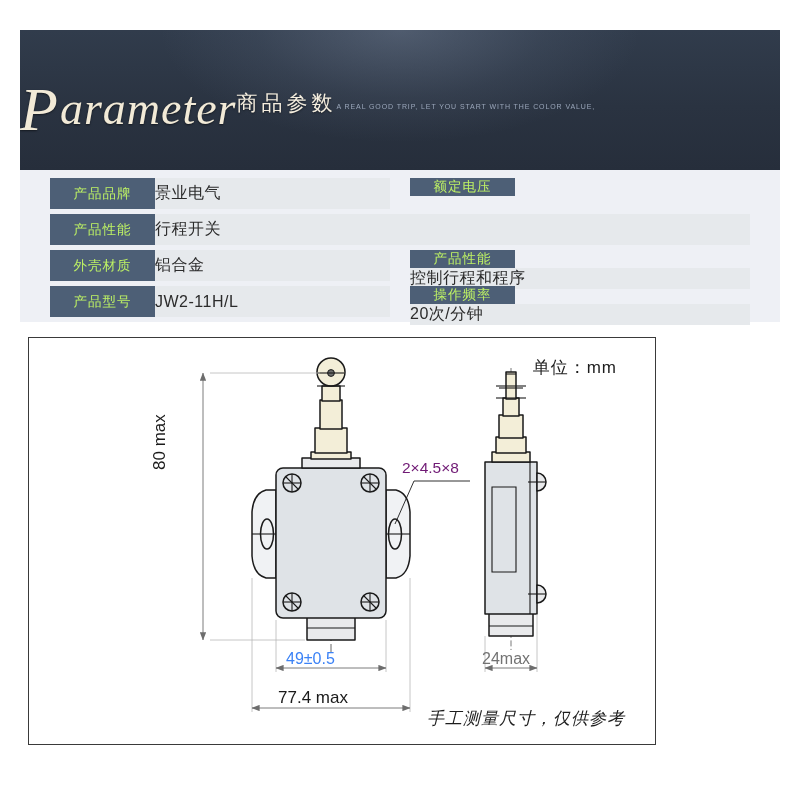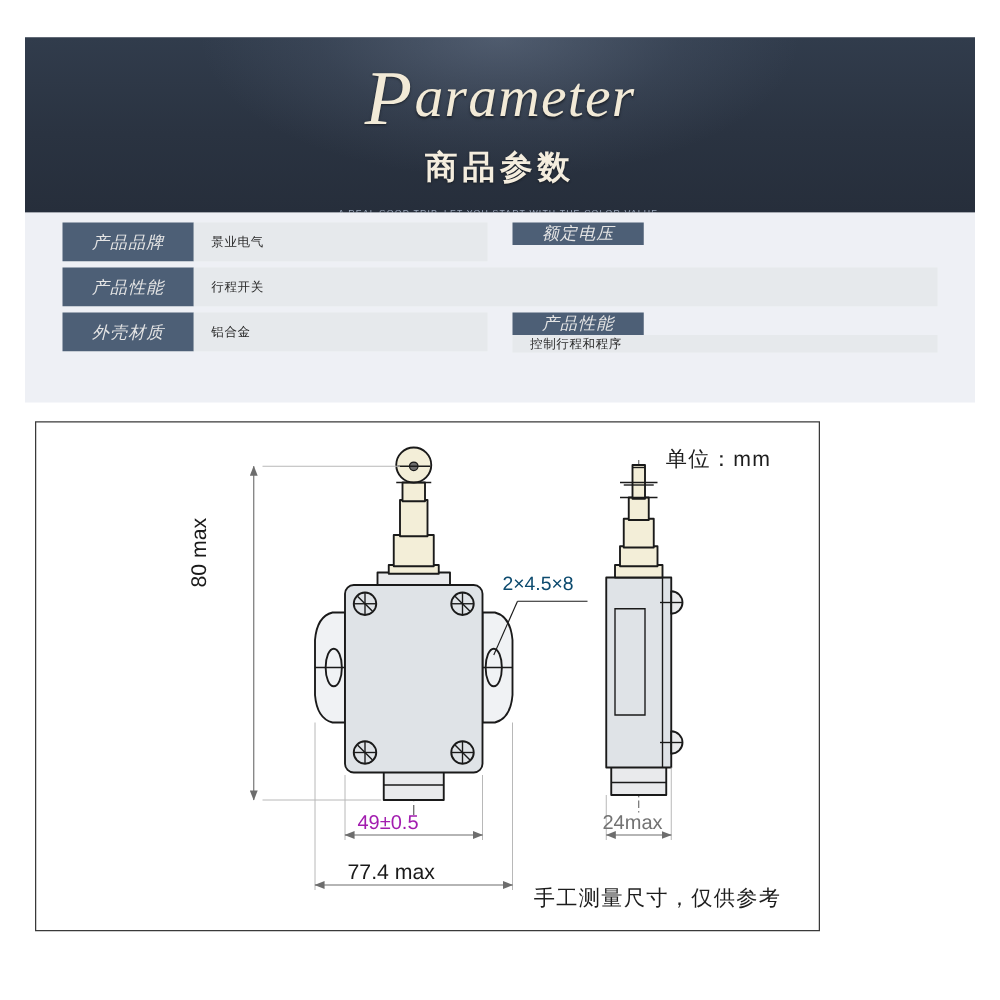--- a/index.html
+++ b/index.html
@@ -17,42 +17,42 @@
   .banner{
     position:absolute;left:20px;top:30px;width:760px;height:140px;
     background:#2b3442;
     background-image:
       radial-gradient(ellipse 320px 150px at 50% 0%, rgba(150,165,190,0.30) 0%, rgba(120,135,160,0.12) 45%, rgba(0,0,0,0) 75%),
       linear-gradient(180deg,#313c4c 0%,#2a3341 55%,#262e3b 100%);
     overflow:hidden;
   }
   .banner-inner{
     position:absolute;left:0;top:0;width:100%;height:100%;
-    display:flex;flex-direction:column;align-items:center;justify-content:flex-start;
+    display:flex;flex-direction:row;align-items:center;justify-content:flex-start;
   }
   .script-title{
     font-family:"Liberation Serif","DejaVu Serif",serif;
     font-style:italic;
     font-size:46px;
     line-height:1;
     letter-spacing:1px;
     color:#f2ead7;
     margin-top:18px;
     text-shadow:0 1px 2px rgba(0,0,0,0.5);
     white-space:nowrap;
   }
   .script-title .cap{
     font-size:62px;
     line-height:1;
     vertical-align:-6px;
     padding-right:1px;
   }
   .cn-title{
-    font-size:26px;
-    font-weight:bold;
+    font-size:21px;
+    font-weight:normal;
     color:#f4edde;
     letter-spacing:4px;
     margin-top:6px;
     white-space:nowrap;
     text-shadow:0 1px 2px rgba(0,0,0,0.45);
   }
   .en-sub{
     margin-top:15px;
     font-size:7px;
     letter-spacing:0.9px;
@@ -70,66 +70,64 @@
   .param-table{
     position:absolute;left:30px;top:8px;width:700px;
     display:flex;flex-direction:column;gap:5px;
   }
   .trow{display:flex;width:100%;height:31px;}
   .cellpair{display:flex;flex:1;}
   .cellpair + .cellpair{margin-left:20px;flex-direction:column;}
   .lab{
     width:105px;min-width:105px;
     background:#4d5f76;
-    color:#e5e5e5;
+    color:#bef264;
     font-size:13.5px;
     display:flex;align-items:center;justify-content:center;
     letter-spacing:1px;
     font-weight:500;
-    font-style:italic;
   }
   .val{
     flex:1;
     background:#e6e9ec;
     color:#2b2b2b;
-    font-size:10px;
+    font-size:16px;
     display:flex;align-items:center;
-    padding-left:14px;
     letter-spacing:0.5px;
   }
 
   
   .draw-box{
     position:absolute;left:28px;top:337px;width:628px;height:408px;
     background:#ffffff;
     border:1.4px solid #3a3a3a;
     box-sizing:border-box;
   }
   .unit-label{
     position:absolute;right:38px;top:18px;
     font-size:17px;color:#1d1d1d;letter-spacing:1px;
   }
   .foot-note{
     position:absolute;right:30px;bottom:14px;
-    font-size:17px;color:#1d1d1d;letter-spacing:1px;
+    font-size:17px;color:#1d1d1d;letter-spacing:1px;font-style:italic;
   }
   .dim80{
     position:absolute;left:150px;top:470px;
     font-size:17px;color:#1a1a1a;
     transform:rotate(-90deg);
     transform-origin:left top;
     white-space:nowrap;
   }
   .lbl-2x{
     position:absolute;left:402px;top:459px;
-    font-size:15.5px;color:#0c4a6e;white-space:nowrap;
+    font-size:15.5px;color:#701a75;white-space:nowrap;
   }
   .dim49{
     position:absolute;left:286px;top:650px;
-    font-size:16px;color:#a21caf;white-space:nowrap;
+    font-size:16px;color:#3b82f6;white-space:nowrap;
   }
   .dim565{
     position:absolute;left:278px;top:688px;
     font-size:17px;color:#1a1a1a;white-space:nowrap;
   }
   .dim24{
     position:absolute;left:482px;top:650px;
     font-size:16px;color:#737373;white-space:nowrap;
   }
   svg.drawing{position:absolute;left:0;top:0;width:800px;height:800px;pointer-events:none;}
@@ -174,20 +172,30 @@
         <div class="cellpair">
           <div class="lab">外壳材质</div>
           <div class="val">铝合金</div>
         </div>
         <div class="cellpair">
           <div class="lab">产品性能</div>
           <div class="val">控制行程和程序</div>
         </div>
       </div>
 
+      <div class="trow">
+        <div class="cellpair">
+          <div class="lab">产品型号</div>
+          <div class="val">JW2-11H/L</div>
+        </div>
+        <div class="cellpair">
+          <div class="lab">操作频率</div>
+          <div class="val">20次/分钟</div>
+        </div>
+      </div>
 
     </div>
   </div>
 
   <div class="draw-box">
     <div class="unit-label">单位：mm</div>
     <div class="foot-note">手工测量尺寸，仅供参考</div>
   </div>
 
   <svg class="drawing" viewBox="0 0 800 800">

